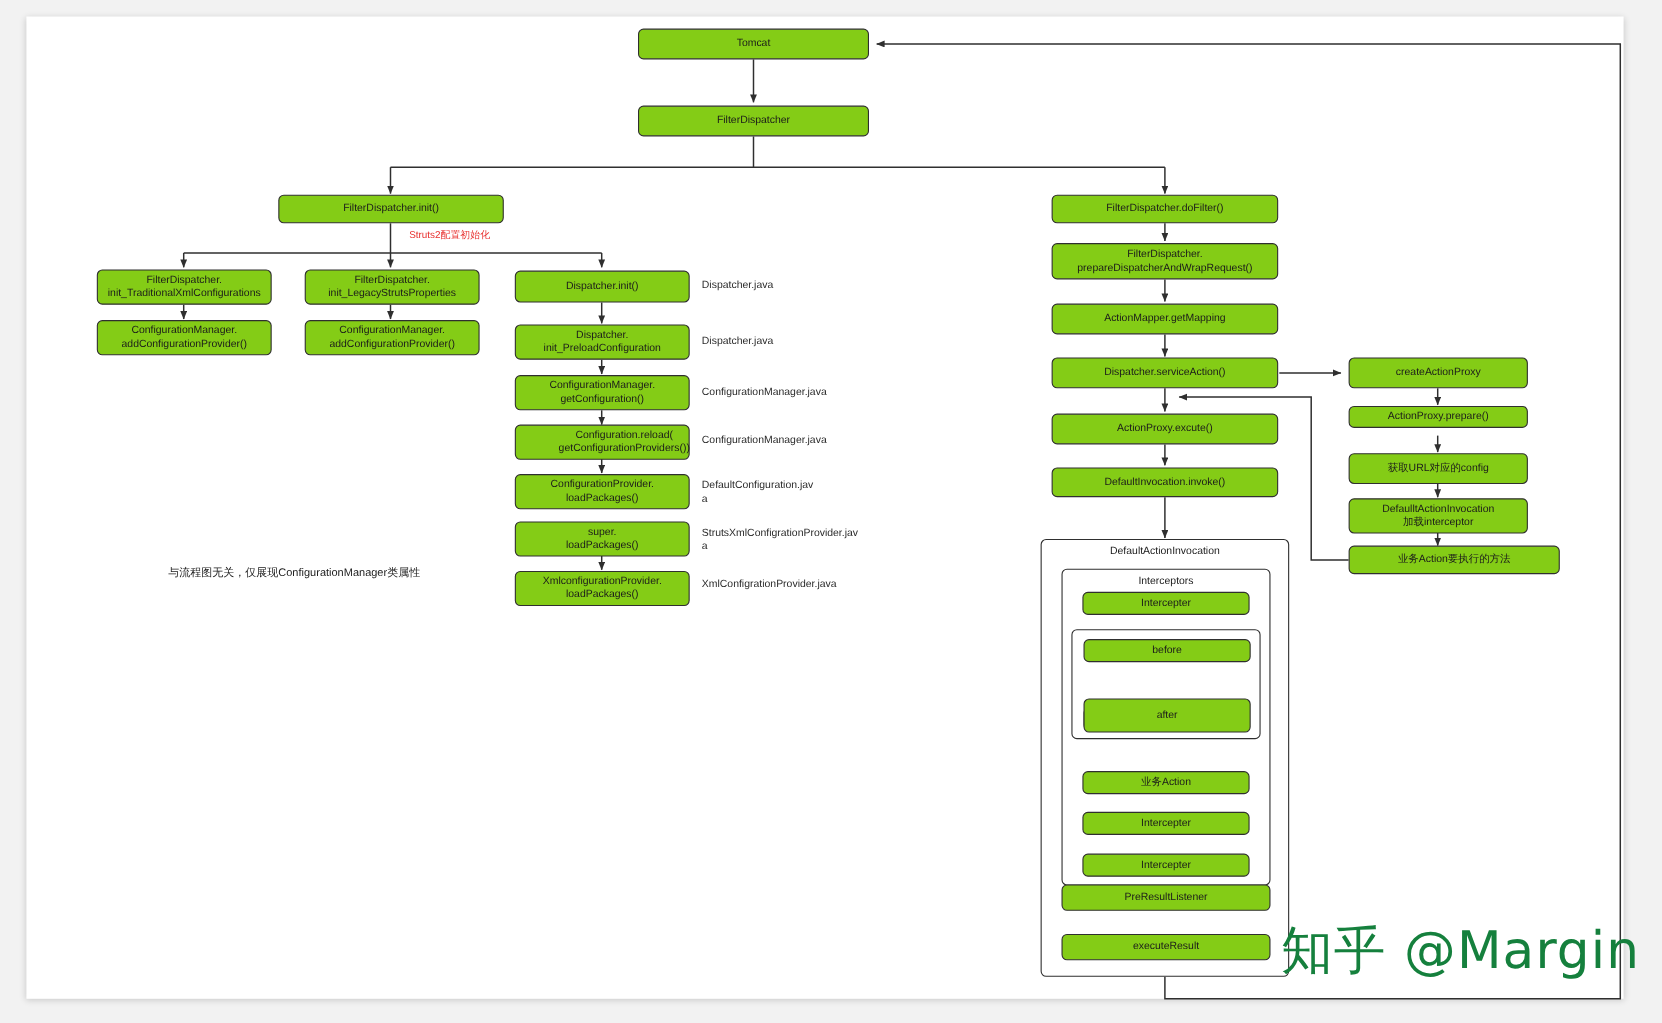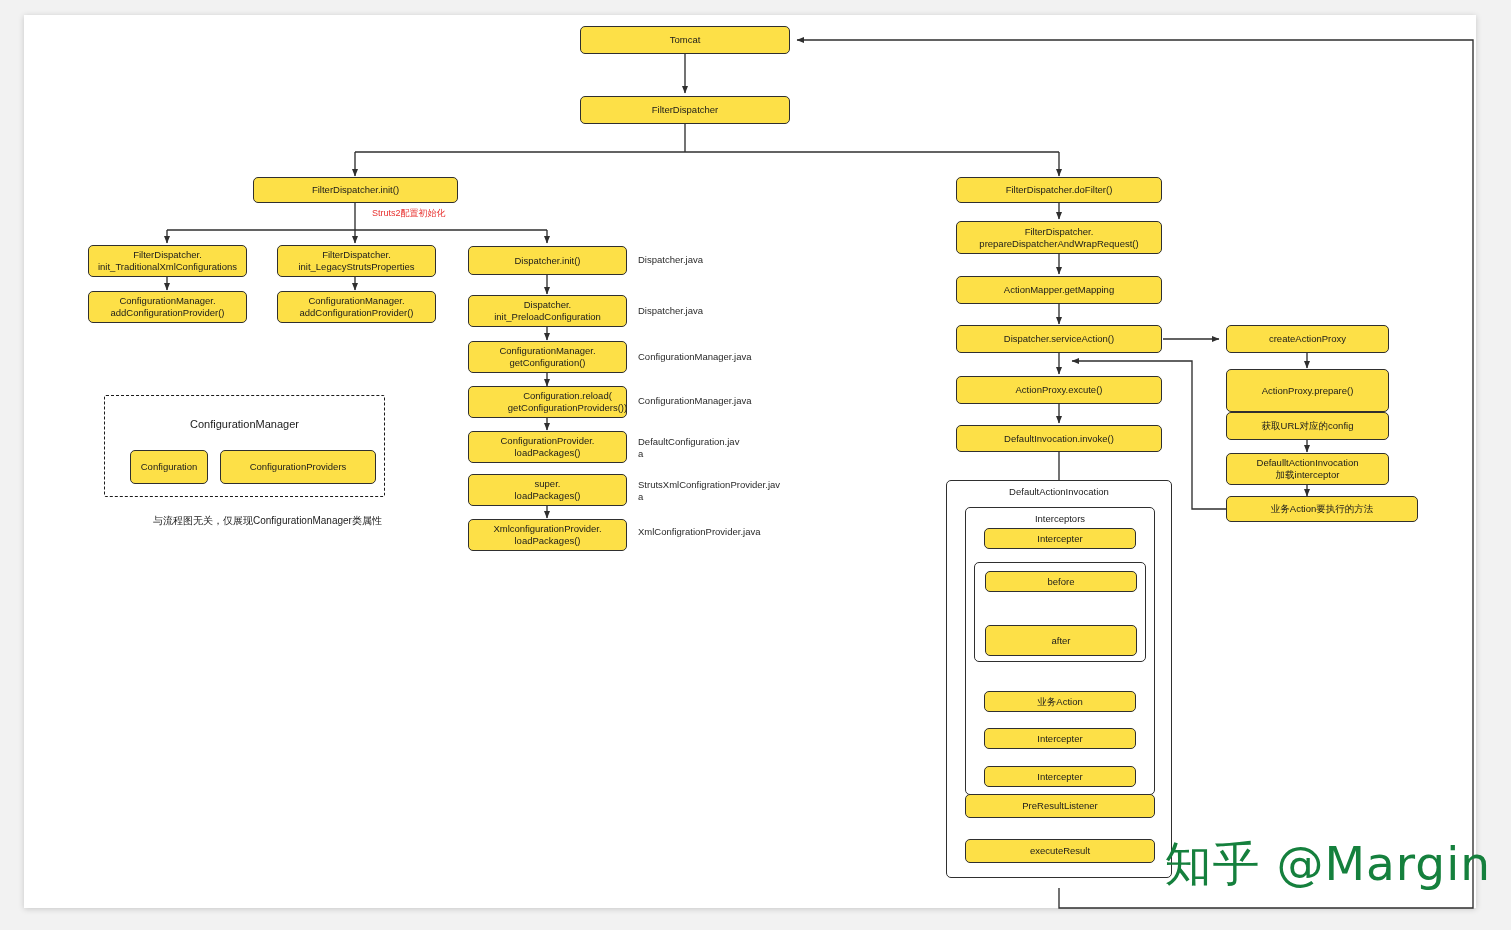--- a/index.html
+++ b/index.html
@@ -13,21 +13,21 @@
     position:absolute;left:24px;top:15px;
     width:1452px;height:893px;
     background:#ffffff;
     box-shadow:0 1px 6px rgba(0,0,0,.18);
   }
   #stage{position:absolute;left:0;top:0;width:1511px;height:930px;}
   svg#wires{position:absolute;left:0;top:0;width:1511px;height:930px;pointer-events:none;}
 
   .node{
     position:absolute;box-sizing:border-box;
-    border:1.3px solid #2f2f2f;border-radius:5px;background:#fde047;
+    border:1.3px solid #2f2f2f;border-radius:5px;background:#84cc16;
     display:flex;align-items:center;justify-content:center;
     text-align:center;color:#1b1b1b;
     font-size:9.5px;line-height:12px;padding:2px 4px;
     white-space:pre-line;
   }
   .grp{
     position:absolute;box-sizing:border-box;
     border:1.3px solid #2f2f2f;border-radius:5px;background:#fff;
   }
   .grp>.glabel{
@@ -159,43 +159,38 @@
   <div class="ann left" style="left:638px;top:254px;">Dispatcher.java</div>
   <div class="ann left" style="left:638px;top:305px;">Dispatcher.java</div>
   <div class="ann left" style="left:638px;top:351px;">ConfigurationManager.java</div>
   <div class="ann left" style="left:638px;top:395px;">ConfigurationManager.java</div>
   <div class="ann" style="left:638px;top:436px;width:155px;text-align:left;">DefaultConfiguration.jav
 a</div>
   <div class="ann" style="left:638px;top:479px;width:163px;text-align:left;">StrutsXmlConfigrationProvider.jav
 a</div>
   <div class="ann left" style="left:638px;top:526px;">XmlConfigrationProvider.java</div>
 
-  <div class="dashed" style="left:104px;top:395px;width:281px;height:102px;">
-    <div class="glabel dlabel">ConfigurationManager</div>
-    <div class="node" style="left:25px;top:54px;width:78px;height:34px;">Configuration</div>
-    <div class="node" style="left:115px;top:54px;width:156px;height:34px;">ConfigurationProviders</div>
-  </div>
   <div class="caption" style="left:120px;top:514px;margin-left:33px;">与流程图无关，仅展现ConfigurationManager类属性</div>
 
   <div class="node" style="left:956px;top:177px;width:206px;height:26px;">FilterDispatcher.doFilter()</div>
   <div class="node" style="left:956px;top:221px;width:206px;height:33px;">FilterDispatcher.
 prepareDispatcherAndWrapRequest()</div>
   <div class="node" style="left:956px;top:276px;width:206px;height:28px;">ActionMapper.getMapping</div>
   <div class="node" style="left:956px;top:376px;width:206px;height:28px;">ActionProxy.excute()</div>
   <div class="node" style="left:956px;top:325px;width:206px;height:28px;">Dispatcher.serviceAction()</div>
   <div class="node" style="left:956px;top:425px;width:206px;height:27px;">DefaultInvocation.invoke()</div>
 
   <div class="node" style="left:1226px;top:325px;width:163px;height:28px;">createActionProxy</div>
-  <div class="node" style="left:1226px;top:369px;width:163px;height:43px;">ActionProxy.prepare()</div>
+  <div class="node" style="left:1226px;top:369px;width:163px;height:20px;">ActionProxy.prepare()</div>
   <div class="node" style="left:1226px;top:412px;width:163px;height:28px;">获取URL对应的config</div>
   <div class="node" style="left:1226px;top:453px;width:163px;height:32px;">DefaulltActionInvocation
 加载interceptor</div>
   <div class="node" style="left:1226px;top:496px;width:192px;height:26px;">业务Action要执行的方法</div>
 
-  <div class="grp" style="left:946px;top:480px;width:226px;height:398px;">
+  <div class="grp" style="left:946px;top:490px;width:226px;height:398px;">
     <div class="glabel">DefaultActionInvocation</div>
 
     <div class="grp" style="left:18px;top:26px;width:190px;height:288px;">
       <div class="glabel">Interceptors</div>
 
       <div class="node" style="left:18px;top:20px;width:152px;height:21px;">Intercepter</div>
 
       <div class="grp" style="left:8px;top:54px;width:172px;height:100px;">
         <div class="node" style="left:10px;top:8px;width:152px;height:21px;">before</div>
         <div class="node" style="left:10px;top:35px;width:144px;height:21px;margin-top:35px;">intercept</div>

